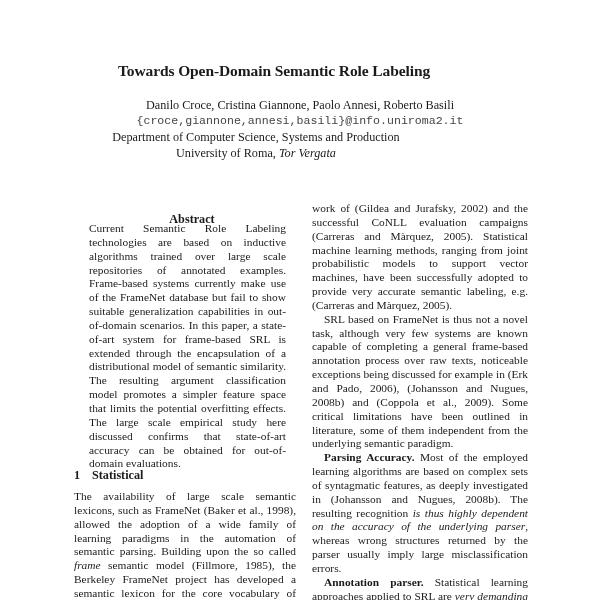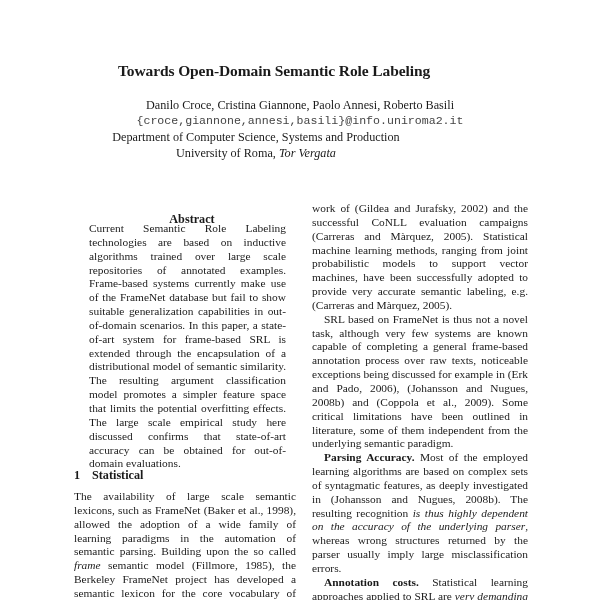--- a/index.html
+++ b/index.html
@@ -49,14 +49,14 @@
   <span class="num">1</span><span>Statistical</span>
 </div>
 <div class="col col-left intro">
   <p><span>The availability of large scale semantic lexicons, such as FrameNet (Baker et al., 1998), allowed the adoption of a wide family of learning paradigms in the automation of semantic parsing.  Building upon the so called </span><span class="ital">frame</span><span> semantic model (Fillmore, 1985), the Berkeley FrameNet project has developed a semantic lexicon for the core vocabulary of English, since 1997.  A frame is evoked</span></p>
 </div>
 
 <div class="col col-right">
   <p>work of (Gildea and Jurafsky, 2002) and the successful CoNLL evaluation campaigns (Carreras and Màrquez, 2005). Statistical machine learning methods, ranging from joint probabilistic models to support vector machines, have been successfully adopted to provide very accurate semantic labeling, e.g. (Carreras and Màrquez, 2005).</p>
   <p class="indent sp">SRL based on FrameNet is thus not a novel task, although very few systems are known capable of completing a general frame-based annotation process over raw texts, noticeable exceptions being discussed for example in (Erk and Pado, 2006), (Johansson and Nugues, 2008b) and (Coppola et al., 2009). Some critical limitations have been outlined in literature, some of them independent from the underlying semantic paradigm.</p>
   <p class="indent sp"><span class="bold">Parsing Accuracy.</span><span>  Most of the employed learning algorithms are based on complex sets of syntagmatic features, as deeply investigated in (Johansson and Nugues, 2008b). The resulting recognition </span><span class="ital">is thus highly dependent on the accuracy of the underlying parser</span><span>, whereas wrong structures returned by the parser usually imply large misclassification errors.</span></p>
-  <p class="indent sp"><span class="bold">Annotation costs.</span><span>  Statistical learning approaches applied to SRL are </span><span class="ital">very demanding with respect to the amount and quality of the training material</span></p>
+  <p class="indent sp"><span class="bold">Annotation parser.</span><span>  Statistical learning approaches applied to SRL are </span><span class="ital">very demanding with respect to the amount and quality of the training material</span></p>
 </div>
 
 </body></html>

